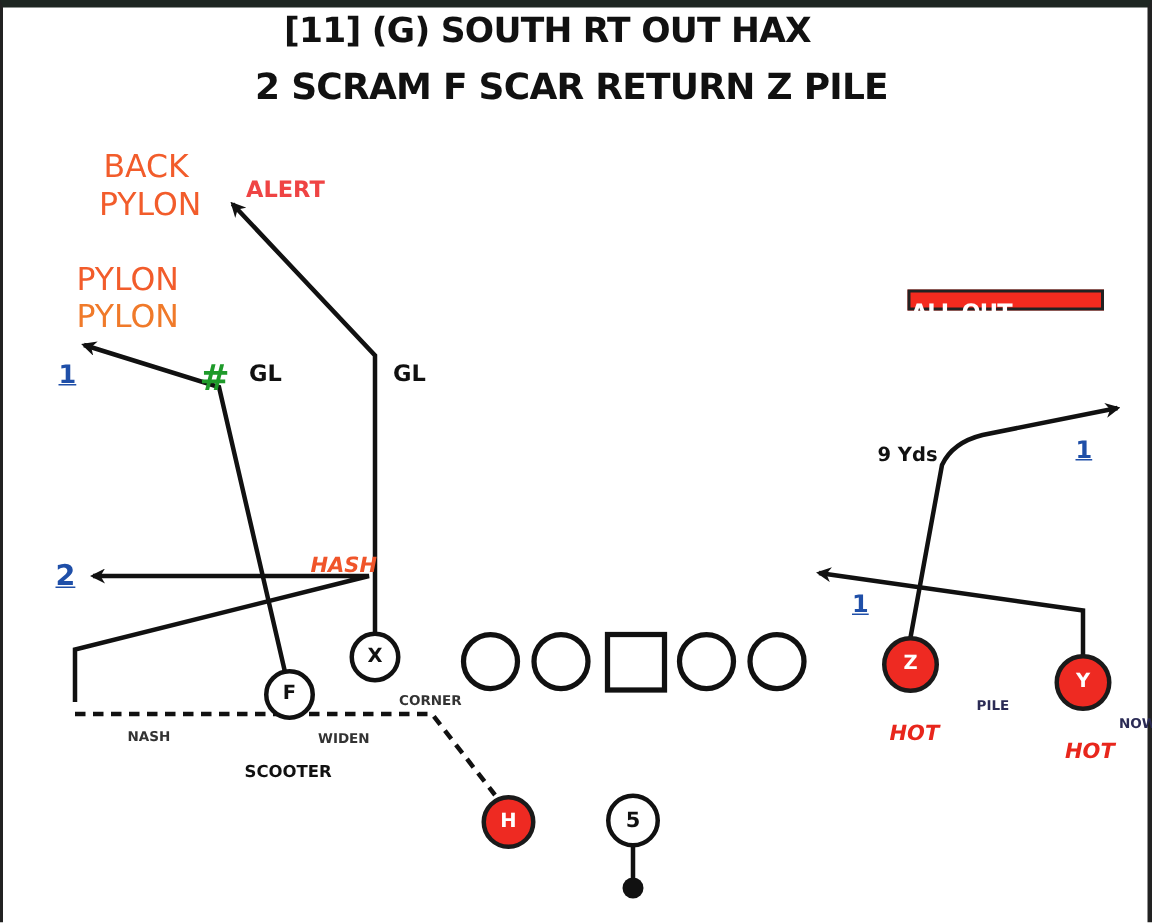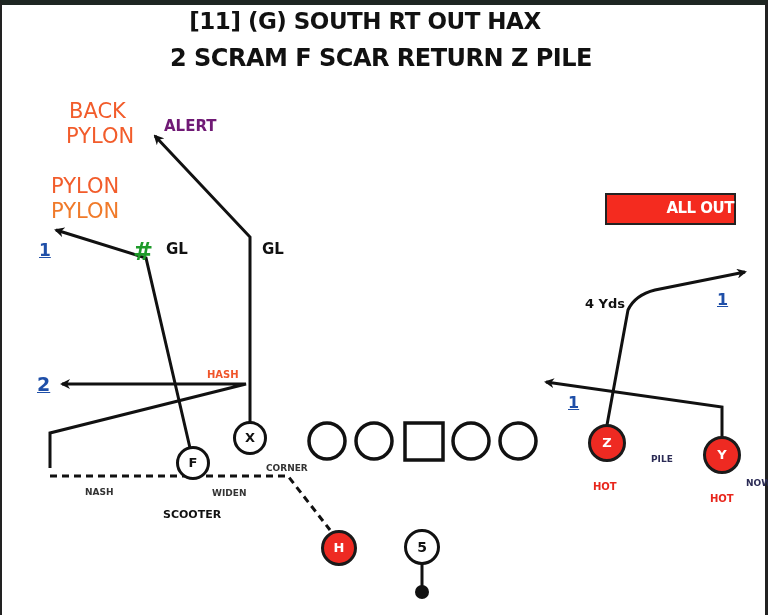--- a/index.html
+++ b/index.html
@@ -6,28 +6,28 @@
   body { width: 768px; height: 615px; overflow: hidden; position: relative; font-family: "Liberation Sans", sans-serif; }
   .frame { position: absolute; left: 0; top: 0; width: 768px; height: 615px; box-sizing: border-box;
            border-top: 5px solid #1e2622; border-left: 2px solid #222; border-right: 3px solid #222; background: #fff; }
   .title { position: absolute; left: 0; width: 730px; text-align: center; font-weight: bold; color: #111;
            font-family: "DejaVu Sans", sans-serif; letter-spacing: -0.5px; }
   .t1 { top: 8px; font-size: 23px; }
   .t2 { top: 44px; font-size: 24px; margin-left: 16px; }
   svg { position: absolute; left: 0; top: 0; }
   .lbl { position: absolute; font-family: "DejaVu Sans", sans-serif; white-space: nowrap; }
   .orange { color: #f25c2b; font-size: 21px; line-height: 24px; }
-  .red { color: #701a75; font-weight: bold; font-size: 15px; }
+  .red { color: #ef4444; font-weight: bold; font-size: 15px; }
   .black-b { color: #111; font-weight: bold; font-size: 15px; }
   .blue { color: #1f4fa8; font-weight: bold; text-decoration: underline; }
   .tiny { font-size: 9px; font-weight: bold; color: #333; margin-left: 40px; }
-  .tiny-red { font-size: 10px; font-weight: bold; color: #e8261c; }
-  .allout { position: absolute; left: 605px; top: 193px; width: 131px; height: 32px; background: #f42b1f;
+  .tiny-red { font-size: 14px; font-weight: bold; color: #e8261c; font-style: italic; }
+  .allout { position: absolute; left: 605px; top: 193px; width: 131px; height: 14px; background: #f42b1f;
             border: 2px solid #222; box-sizing: border-box; color: #fff; font-weight: bold; font-size: 15px;
-            text-align: right; line-height: 26px; font-family: "DejaVu Sans", sans-serif; letter-spacing: -0.5px; }
+            text-align: left; line-height: 26px; font-family: "DejaVu Sans", sans-serif; letter-spacing: -0.5px; }
   .player { position: absolute; border-radius: 50%; box-sizing: border-box; text-align: center;
             font-weight: bold; font-family: "DejaVu Sans", sans-serif; }
   .white-p { background: #fff; border: 3px solid #111; color: #111; }
   .red-p { background: #ee2a22; border: 3px solid #1a1a1a; color: #fff; }
 </style>
 </head>
 <body>
 
 <div class="frame"></div>
 
@@ -83,19 +83,19 @@
 <div class="lbl tiny" style="left:226px;top:463px;">CORNER</div>
 
 <div class="player white-p" style="left:233px;top:421px;width:34px;height:34px;line-height:28px;font-size:13px;">X</div>
 <div class="player white-p" style="left:176px;top:446px;width:34px;height:34px;line-height:28px;font-size:13px;">F</div>
 <div class="player red-p" style="left:321px;top:530px;width:36px;height:36px;line-height:30px;font-size:13px;">H</div>
 <div class="player white-p" style="left:404px;top:529px;width:36px;height:36px;line-height:30px;font-size:14px;">5</div>
 <div class="player red-p" style="left:588px;top:424px;width:38px;height:38px;line-height:32px;font-size:13px;">Z</div>
 <div class="player red-p" style="left:703px;top:436px;width:38px;height:38px;line-height:32px;font-size:13px;">Y</div>
 
 <div class="allout">ALL OUT</div>
-<div class="lbl" style="left:585px;top:296px;font-size:13px;font-weight:bold;color:#111;">4 Yds</div>
+<div class="lbl" style="left:585px;top:296px;font-size:13px;font-weight:bold;color:#111;">9 Yds</div>
 <div class="lbl blue" style="left:717px;top:290px;font-size:16px;">1</div>
 <div class="lbl blue" style="left:568px;top:393px;font-size:16px;">1</div>
-<div class="lbl tiny" style="left:593px;top:454px;color:#2b2b55;padding-left:18px;">PILE</div>
+<div class="lbl tiny" style="left:593px;top:466px;color:#2b2b55;padding-left:18px;">PILE</div>
 <div class="lbl tiny-red" style="left:593px;top:481px;">HOT</div>
 <div class="lbl tiny" style="left:706px;top:478px;color:#2b2b55;">NOW</div>
 <div class="lbl tiny-red" style="left:710px;top:493px;">HOT</div>
 
 </body></html>

